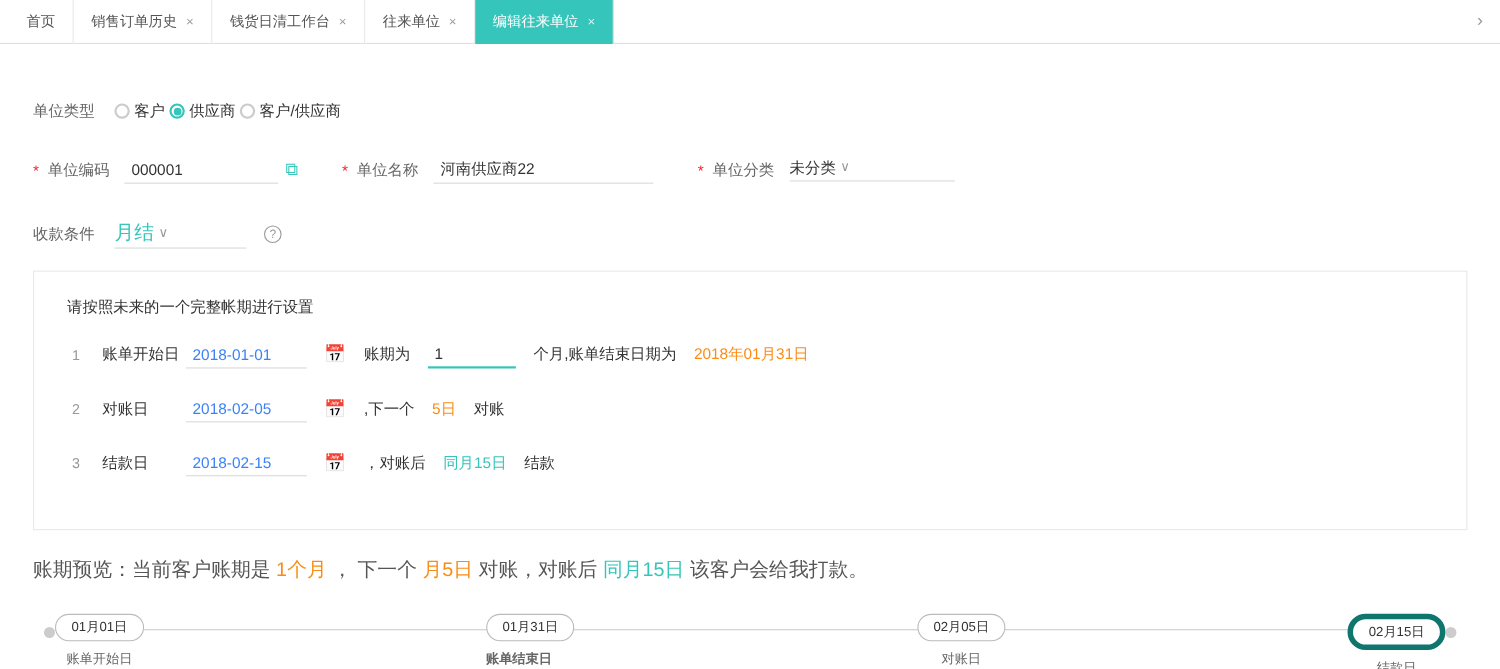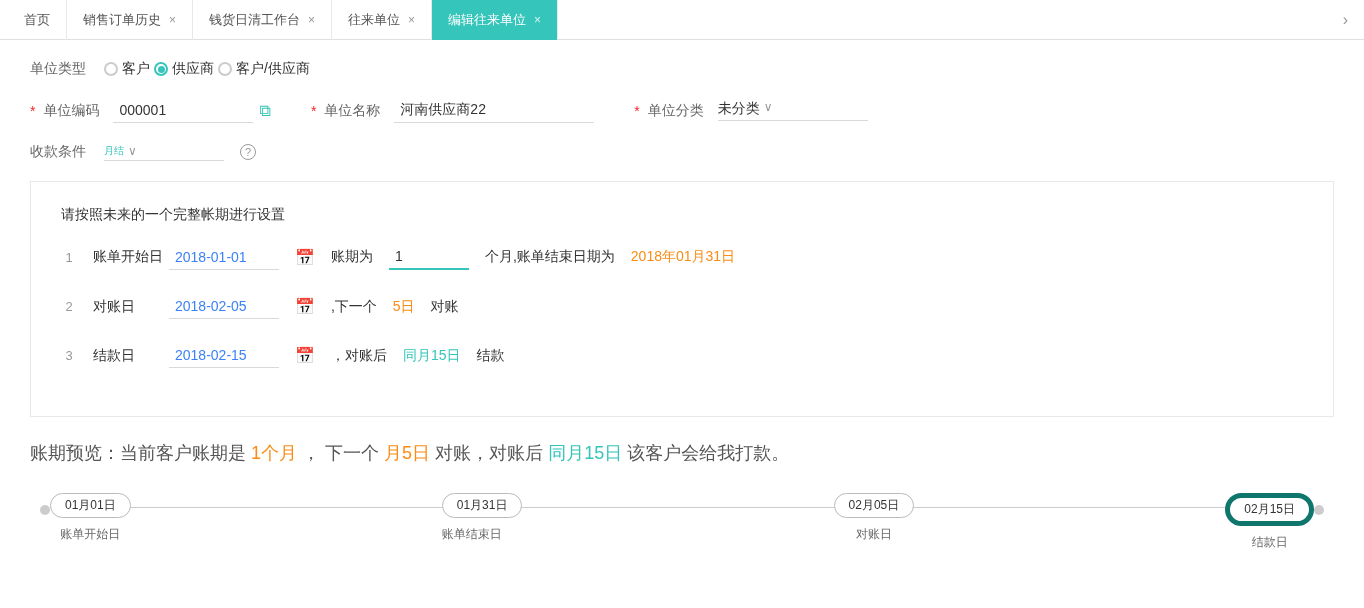--- a/index.html
+++ b/index.html
@@ -52,20 +52,21 @@
       min-height: calc(100vh - 40px);
     }
 
     
     .form-row {
       display: flex;
       align-items: center;
       margin-bottom: 20px;
       flex-wrap: wrap;
       gap: 10px;
+      margin-top: 32px;
     }
     .form-label {
       color: #666;
       margin-right: 8px;
       white-space: nowrap;
     }
     .required-star { color: #f5222d; margin-right: 2px; }
 
     
     .radio-group { display: flex; align-items: flex-end; gap: 4px; }
@@ -89,21 +90,21 @@
 
     .calendar-icon {
       color: #36c5ba; cursor: pointer; font-size: 16px;
     }
 
     
     .dropdown-wrap {
       display: flex; align-items: center; gap: 4px;
       border-bottom: 1px solid #d9d9d9; padding-bottom: 2px;
     }
-    .dropdown-val { color: #36c5ba; font-size: 10px; }
+    .dropdown-val { color: #36c5ba; font-size: 18px; }
     .dropdown-arrow { color: #999; font-size: 12px; }
 
     
     .classify-wrap {
       display: flex; align-items: flex-start; gap: 4px; min-width: 150px;
       border-bottom: 1px solid #d9d9d9; padding-bottom: 2px;
     }
 
     
     .help-icon {
@@ -301,21 +302,21 @@
 
       <div style="display:flex;justify-content:space-between;width:100%;z-index:1;position:relative;">
 
         <div class="tl-node" style="display:flex;flex-direction:column;align-items:center;">
           <div class="bubble" style="background:#fff;border:1px solid #bbb;border-radius:20px;padding:3px 14px;font-size:12px;color:#333;">01月01日</div>
           <div class="lbl" style="font-size:12px;color:#666;margin-top:8px;">账单开始日</div>
         </div>
 
         <div class="tl-node" style="display:flex;flex-direction:column;align-items:flex-start;">
           <div class="bubble" style="background:#fff;border:1px solid #bbb;border-radius:20px;padding:3px 14px;font-size:12px;color:#333;">01月31日</div>
-          <div class="lbl" style="font-size:12px;color:#666;margin-top:8px;">账单结束日</div>
+          <div class="lbl" style="font-size:12px;color:#666;margin-top:8px;font-weight:bold;">账单结束日</div>
         </div>
 
         <div class="tl-node" style="display:flex;flex-direction:column;align-items:center;">
           <div class="bubble" style="background:#fff;border:1px solid #bbb;border-radius:20px;padding:3px 14px;font-size:12px;color:#333;">02月05日</div>
           <div class="lbl" style="font-size:12px;color:#666;margin-top:8px;">对账日</div>
         </div>
 
         <div class="tl-node" style="display:flex;flex-direction:column;align-items:center;">
           <div class="bubble" style="background:#fff;border:5px solid #0f766e;border-radius:20px;padding:3px 14px;font-size:12px;color:#333;">02月15日</div>
           <div class="lbl" style="font-size:12px;color:#666;margin-top:8px;">结款日</div>

